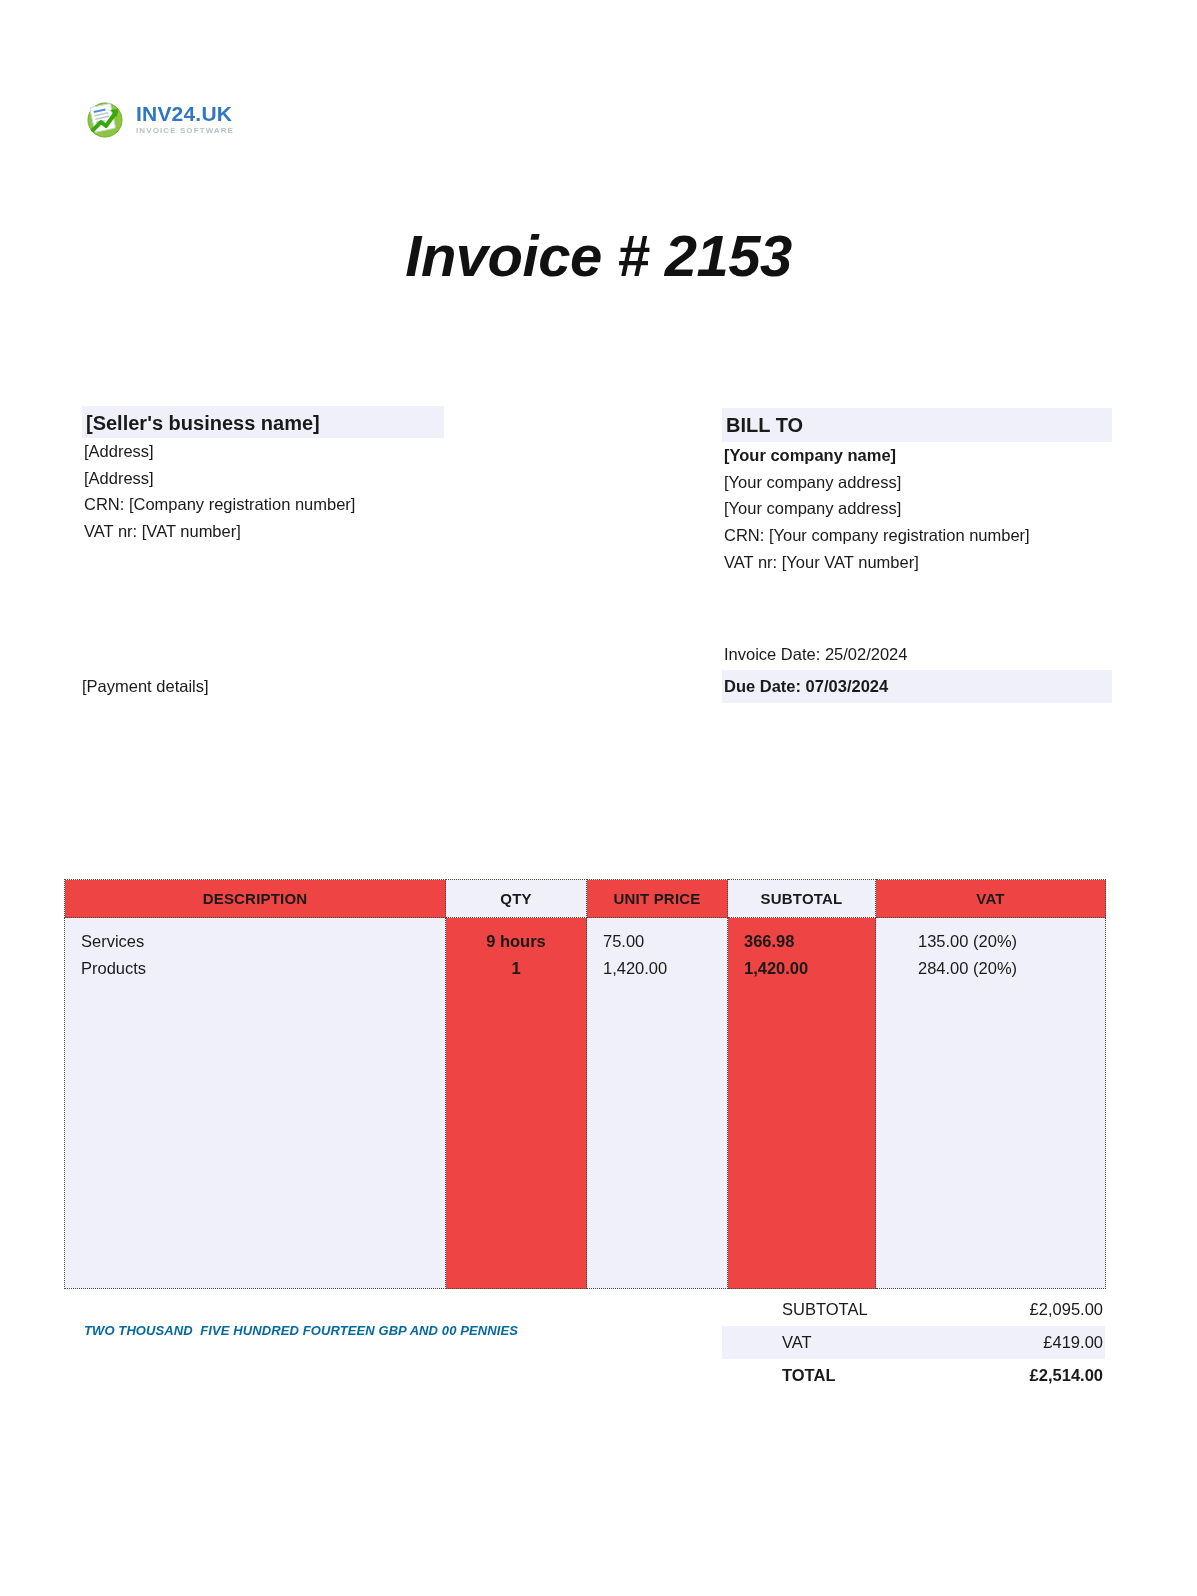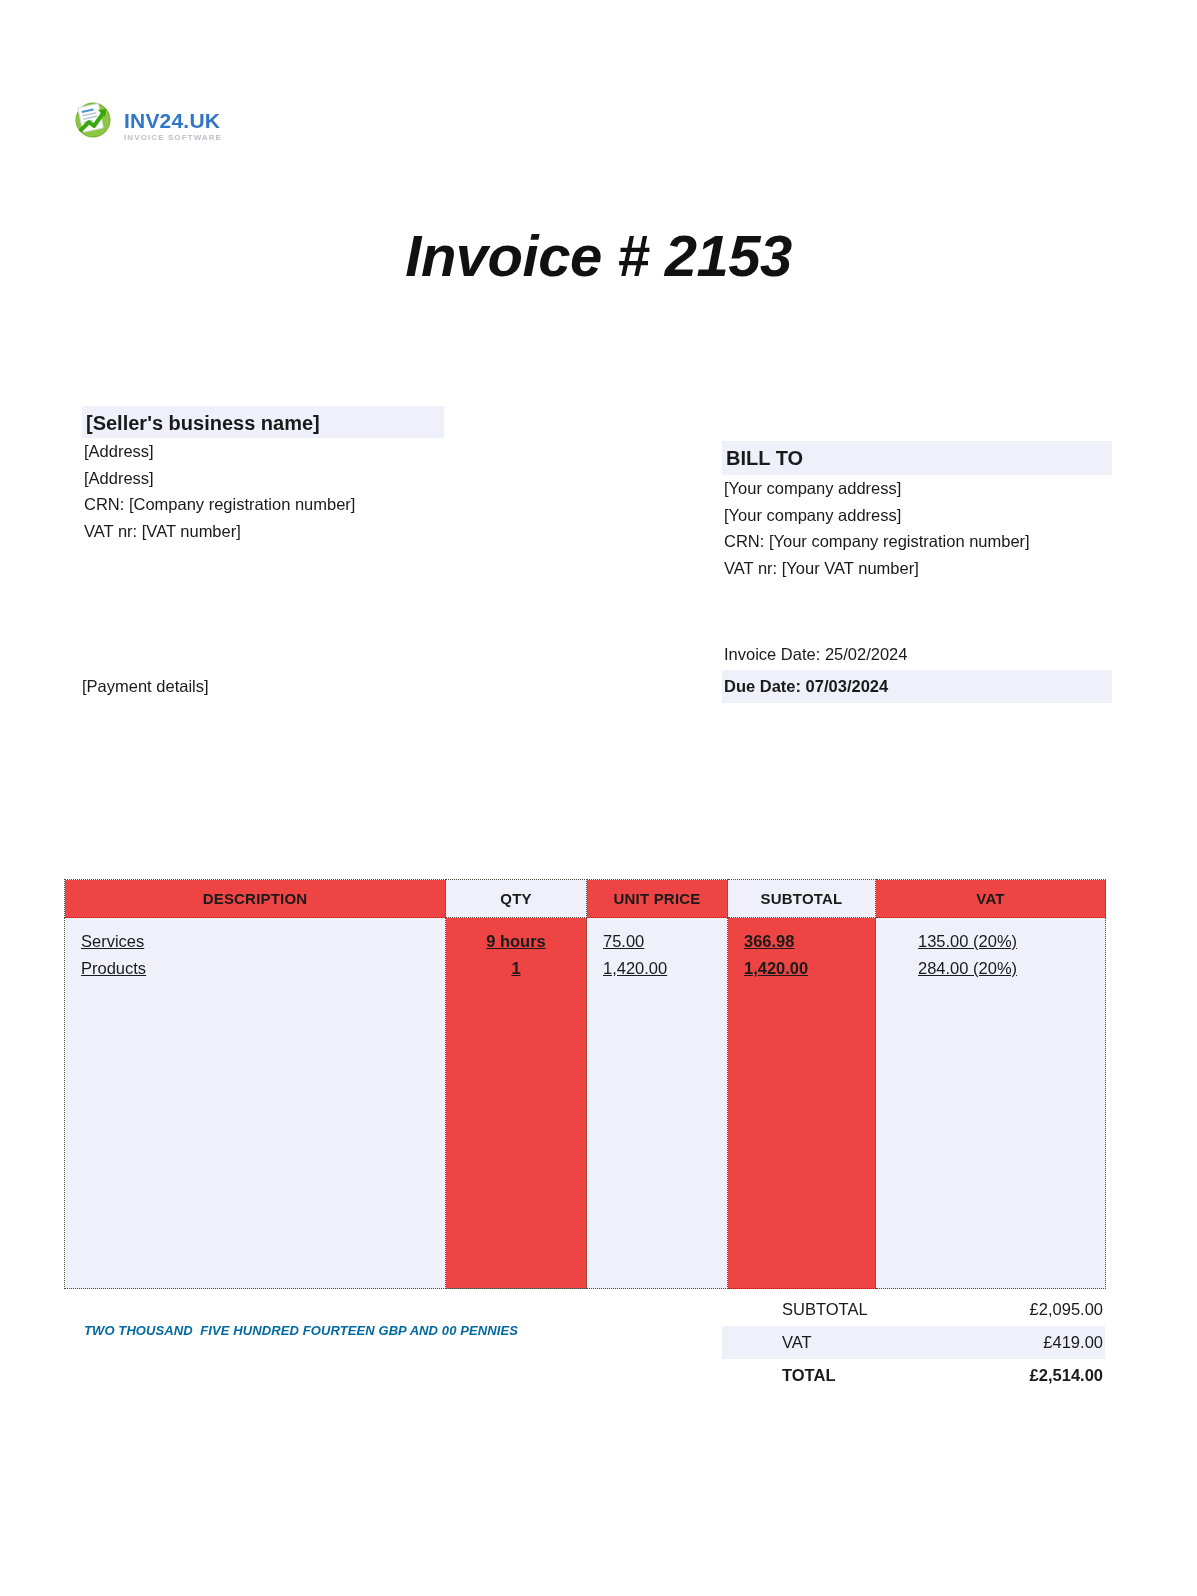--- a/index.html
+++ b/index.html
@@ -12,24 +12,24 @@
     height: 1596px;
     font-family: "Liberation Sans", sans-serif;
     color: #1a1a1a;
     position: relative;
     overflow: hidden;
   }
 
   
   .logo-block {
     position: absolute;
-    left: 70px;
+    left: 82px;
     top: 96px;
     display: flex;
-    align-items: flex-end;
+    align-items: center;
     gap: 8px;
   }
   .logo-mark {
     width: 46px;
     height: 46px;
     position: relative;
     flex: none;
   }
   .logo-text {
     display: flex;
@@ -69,21 +69,20 @@
     position: absolute;
     left: 82px;
     top: 406px;
     width: 500px;
   }
   .billto-block {
     position: absolute;
     left: 722px;
     top: 408px;
     width: 390px;
-    margin-top: 33px;
   }
   .party-heading {
     font-size: 20px;
     font-weight: bold;
     line-height: 1.5;
     display: block;
     padding-left: 2px;
   }
   .seller-heading-wrap {
     background: #f0f0fb;
@@ -167,21 +166,20 @@
   }
   .col-desc  { width: 381px; }
   .col-qty   { width: 141px; }
   .col-price { width: 141px; }
   .col-sub   { width: 148px; }
   .col-vat   { width: 230px; }
 
   .items-table td {
     height: 370px;
     font-size: 16.5px;
-    text-decoration: underline;
   }
   .cell-lines {
     padding-top: 10px;
   }
   .cell-lines div {
     line-height: 1.65;
     white-space: nowrap;
   }
   .cell-left  { text-align: left;  padding-left: 16px; }
   .cell-center{ text-align: center; }
@@ -261,20 +259,21 @@
   <div class="party-line">CRN: [Company registration number]</div>
   <div class="party-line">VAT nr: [VAT number]</div>
 </div>
 
 <div class="payment-details">[Payment details]</div>
 
 <div class="billto-block">
   <div class="billto-heading-wrap">
     <span class="party-heading">BILL TO</span>
   </div>
+  <div class="party-line bold">[Your company name]</div>
   <div class="party-line">[Your company address]</div>
   <div class="party-line">[Your company address]</div>
   <div class="party-line">CRN: [Your company registration number]</div>
   <div class="party-line">VAT nr: [Your VAT number]</div>
 </div>
 
 <div class="dates-block">
   <div class="date-line">Invoice Date: 25/02/2024</div>
   <div class="date-line due">Due Date: 07/03/2024</div>
 </div>

